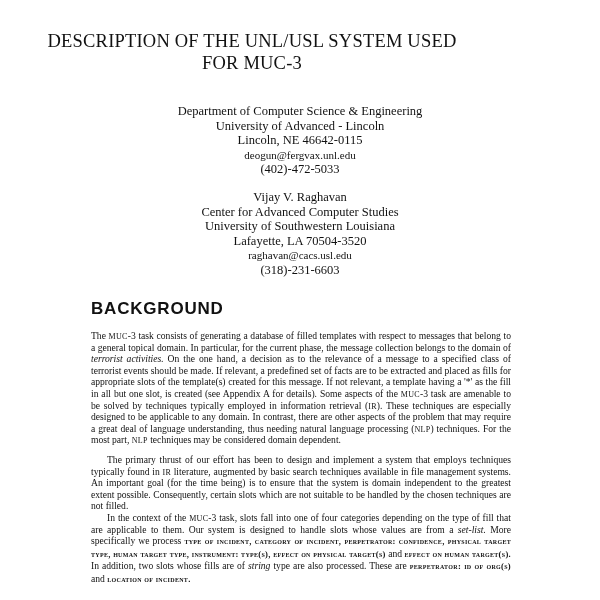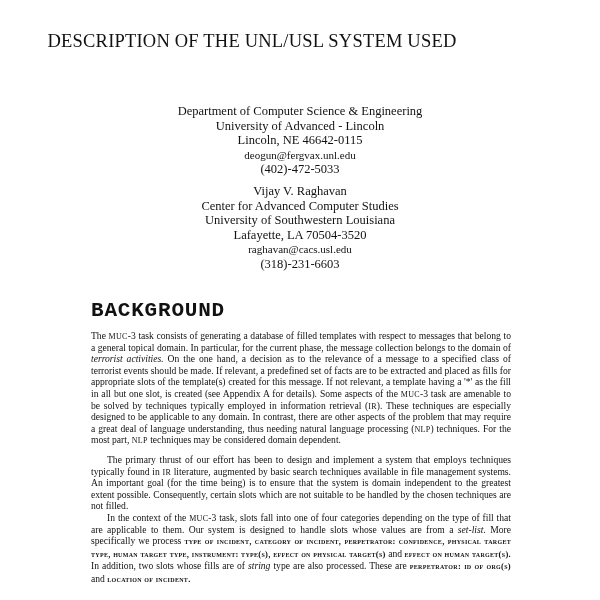--- a/index.html
+++ b/index.html
@@ -12,45 +12,46 @@
     position: absolute; left: 0; width: 504px; top: 30px;
     text-align: center; font-family: "Liberation Serif", serif;
     font-size: 18.5px; line-height: 22px; letter-spacing: 0.2px; color: #111;
   }
   .author-block {
     position: absolute; left: 0; width: 600px; text-align: center;
     font-family: "Liberation Serif", serif; font-size: 12.5px; line-height: 14.5px; color: #111;
   }
   .author-block .email { font-size: 11px; }
   .a1 { top: 104px; }
-  .a2 { top: 184px; text-align: center; }
+  .a2 { top: 190px; text-align: center; }
   .heading {
     position: absolute; left: 91px; top: 299px;
-    font-family: Liberation Mono, monospace; font-weight: bold;
-    font-size: 21px; letter-spacing: 0.8px; color: #111;
+    font-family: Liberation Sans, sans-serif; font-weight: bold;
+    font-size: 17px; letter-spacing: 0.8px; color: #111;
   }
   .body-text {
     position: absolute; left: 91px; width: 420px;
     font-family: "Liberation Serif", serif; font-size: 9.6px; line-height: 11.6px;
     text-align: justify; color: #111;
   }
   .body-text p { margin: 0; text-indent: 0; }
   .body-text p.indent { text-indent: 16px; }
   .sc { font-variant: small-caps; font-size: 11px; letter-spacing: 0.3px; }
   .scb { font-variant: small-caps; font-size: 8.6px; letter-spacing: 0.3px; font-weight: bold; margin-top: 36px; }
   .p1 { top: 330px; }
   .p2 { top: 454px; }
   .p3 { top: 512px; }
   .p4 { top: 580px; margin-top: 31px; }
 </style>
 </head>
 <body>
 
 <div class="title">
   <div>DESCRIPTION OF THE UNL/USL SYSTEM USED</div>
+  <div>FOR MUC-3</div>
 </div>
 
 <div class="author-block a1">
   <div>Department of Computer Science &amp; Engineering</div>
   <div>University of Advanced - Lincoln</div>
   <div>Lincoln, NE 46642-0115</div>
   <div class="email">deogun@fergvax.unl.edu</div>
   <div>(402)-472-5033</div>
 </div>
 

